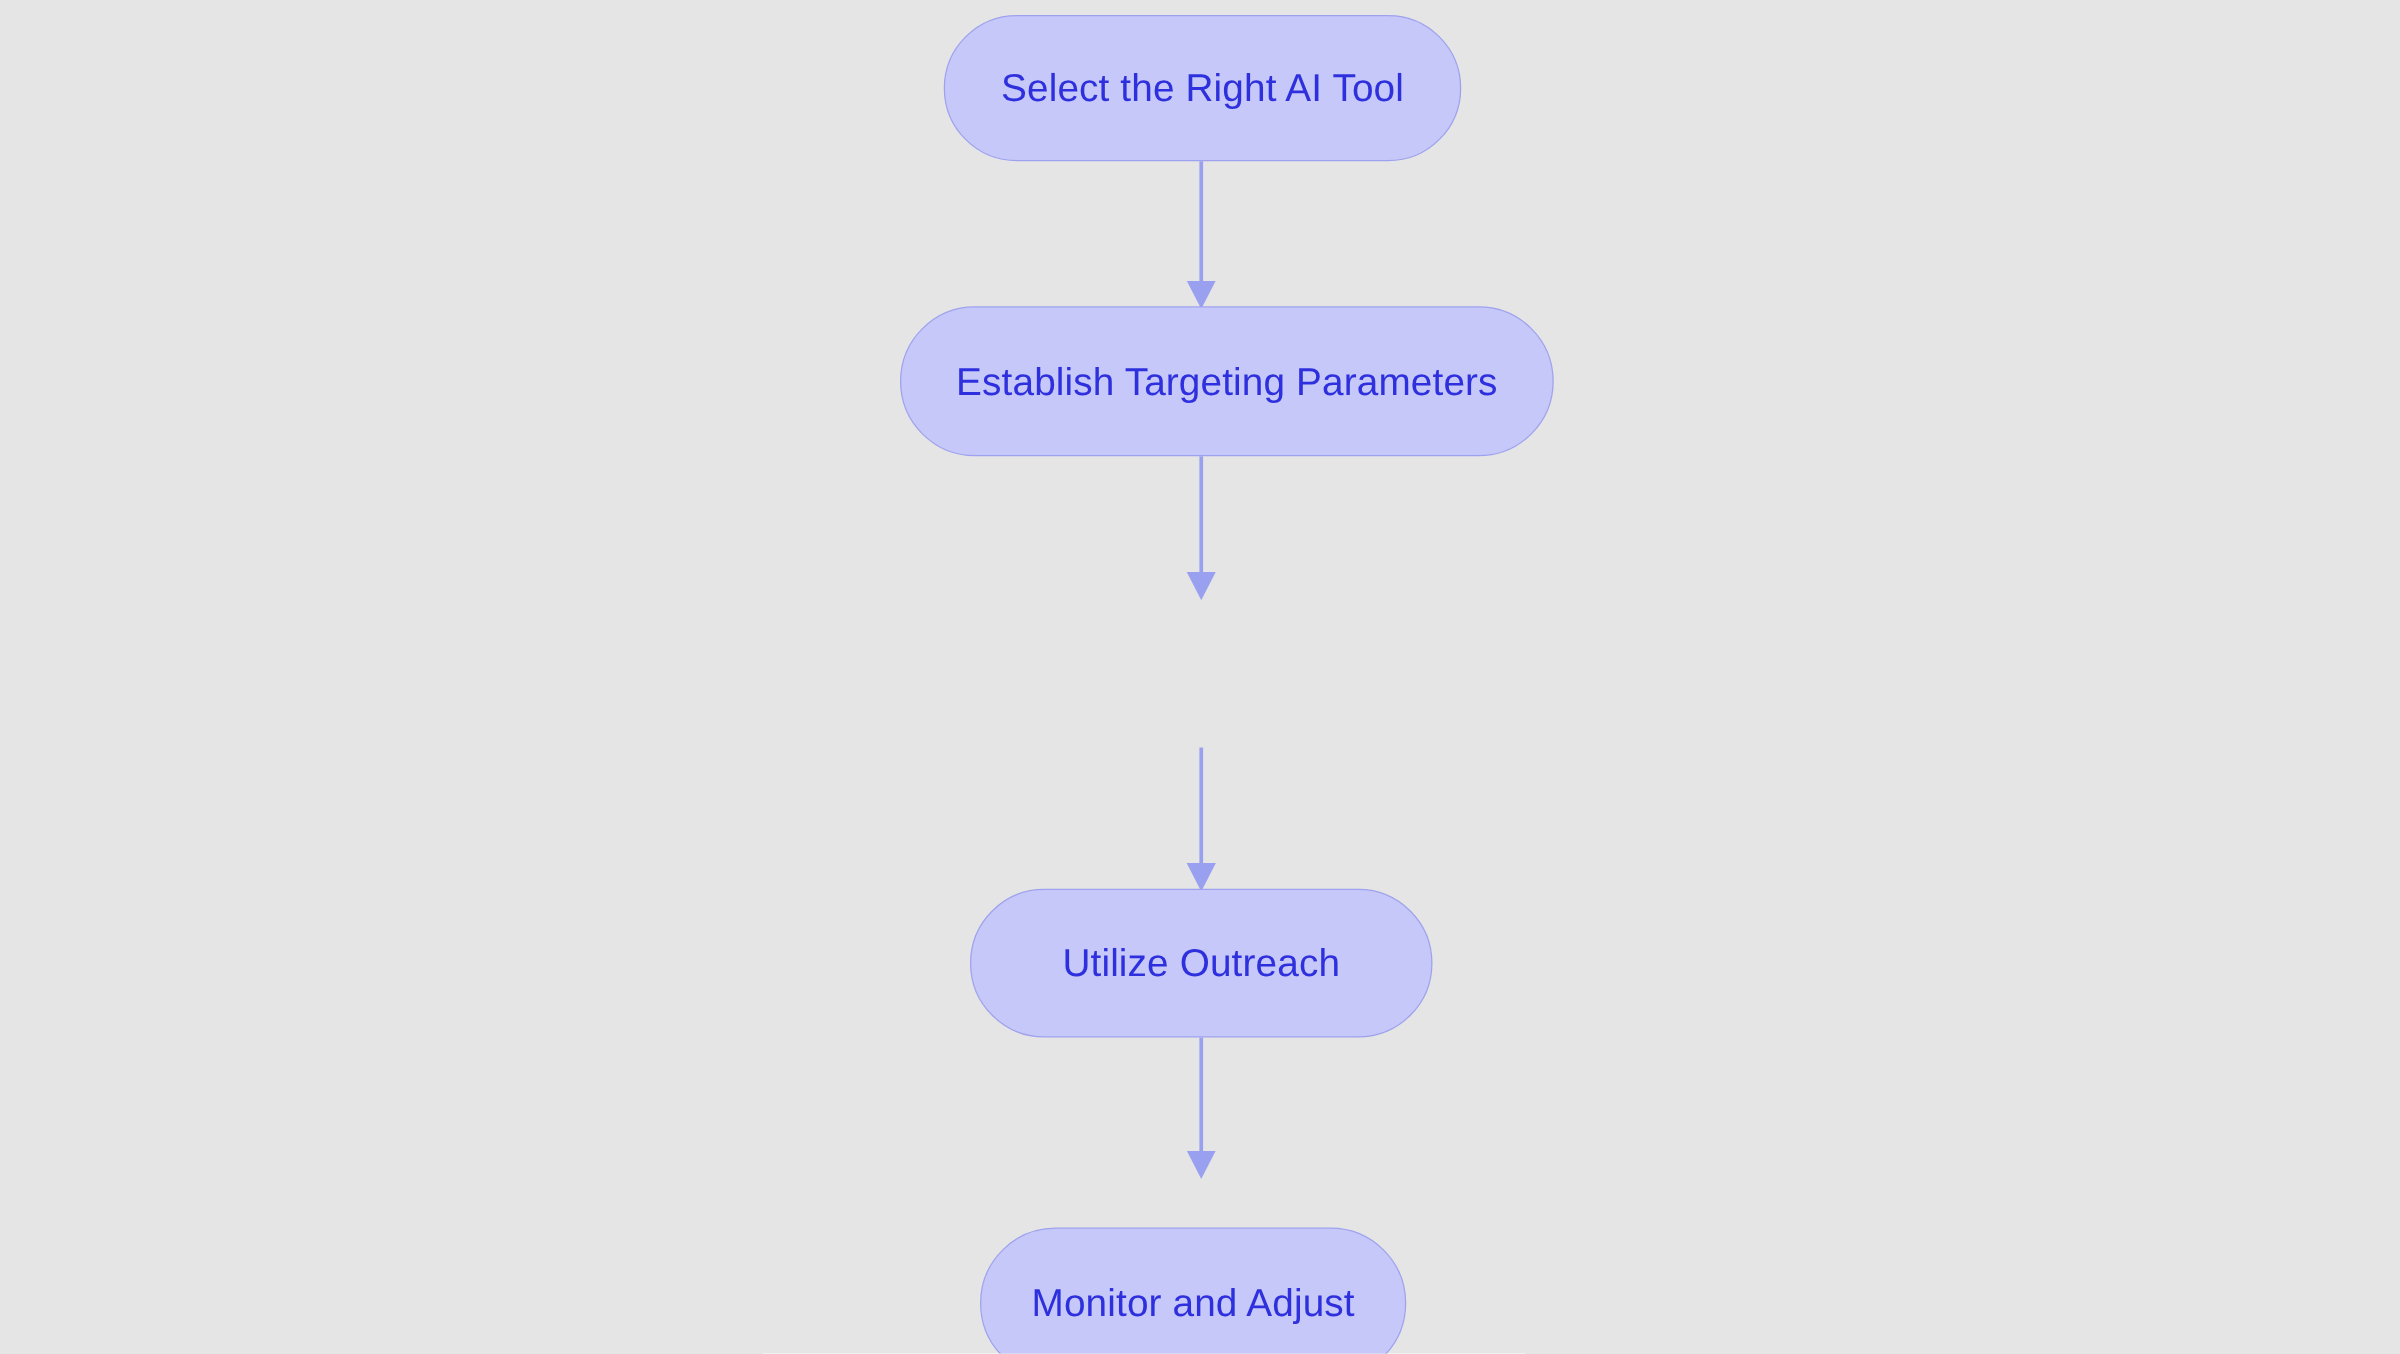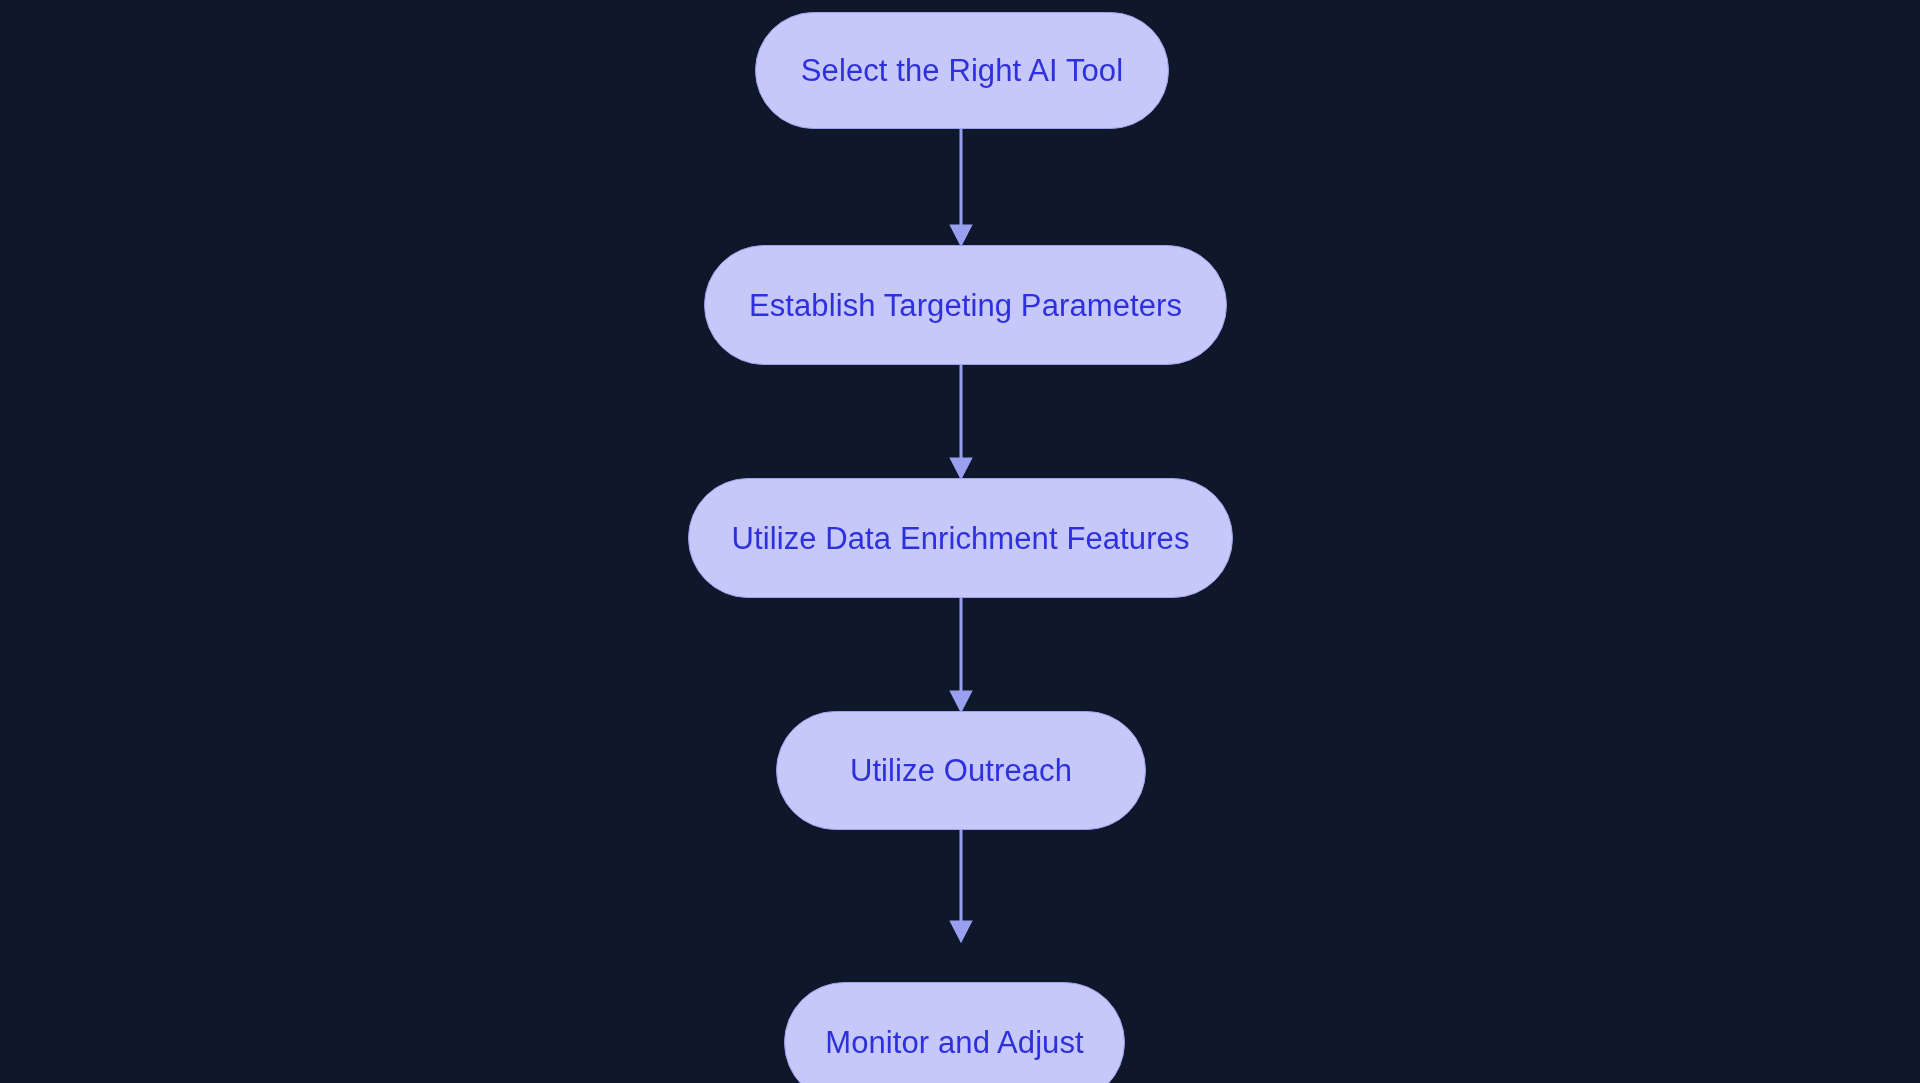--- a/index.html
+++ b/index.html
@@ -8,21 +8,21 @@
     padding: 0;
     background: #ffffff;
   }
   body {
     font-family: "Liberation Sans", "DejaVu Sans", sans-serif;
   }
   #canvas {
     position: relative;
     width: 1920px;
     height: 1083px;
-    background: #0f172a;
+    background: #e5e5e5;
     overflow: hidden;
   }
   #flow-svg {
     position: absolute;
     left: 0;
     top: 0;
     width: 1920px;
     height: 1083px;
     display: block;
   }
@@ -85,27 +85,24 @@
       <line x1="961" y1="830" x2="961" y2="924" stroke="#9aa0f0" stroke-width="3" marker-end="url(#arrowhead)"></line>
     </g>
   </svg>
 
   <div class="node-layer">
 
     <div class="flow-node" style="left:755px; top:12px; width:414px; height:117px;">
       <span class="node-label">Select the Right AI Tool</span>
     </div>
 
-    <div class="flow-node" style="left:704px; top:245px; width:523px; height:120px;">
+    <div class="flow-node" style="left:720px; top:245px; width:523px; height:120px;">
       <span class="node-label">Establish Targeting Parameters</span>
     </div>
 
-    <div class="flow-node" style="left:688px; top:478px; width:545px; height:120px;">
-      <span class="node-label">Utilize Data Enrichment Features</span>
-    </div>
 
     <div class="flow-node" style="left:776px; top:711px; width:370px; height:119px;">
       <span class="node-label">Utilize Outreach</span>
     </div>
 
     <div class="flow-node" style="left:784px; top:982px; width:341px; height:121px;">
       <span class="node-label">Monitor and Adjust</span>
     </div>
 
   </div>

